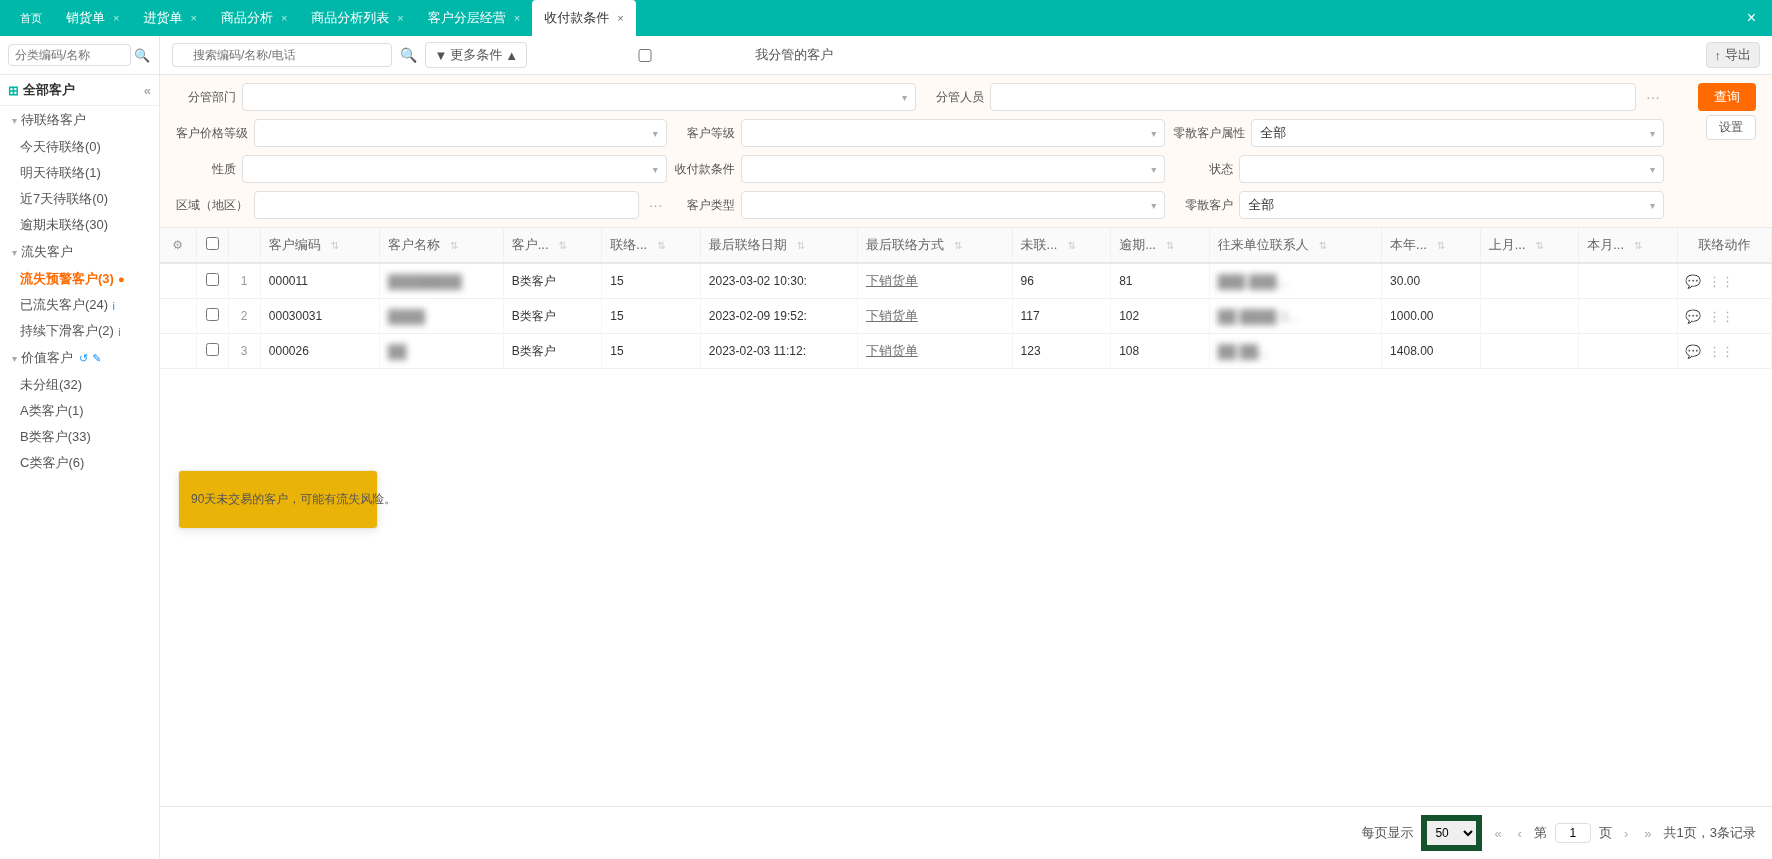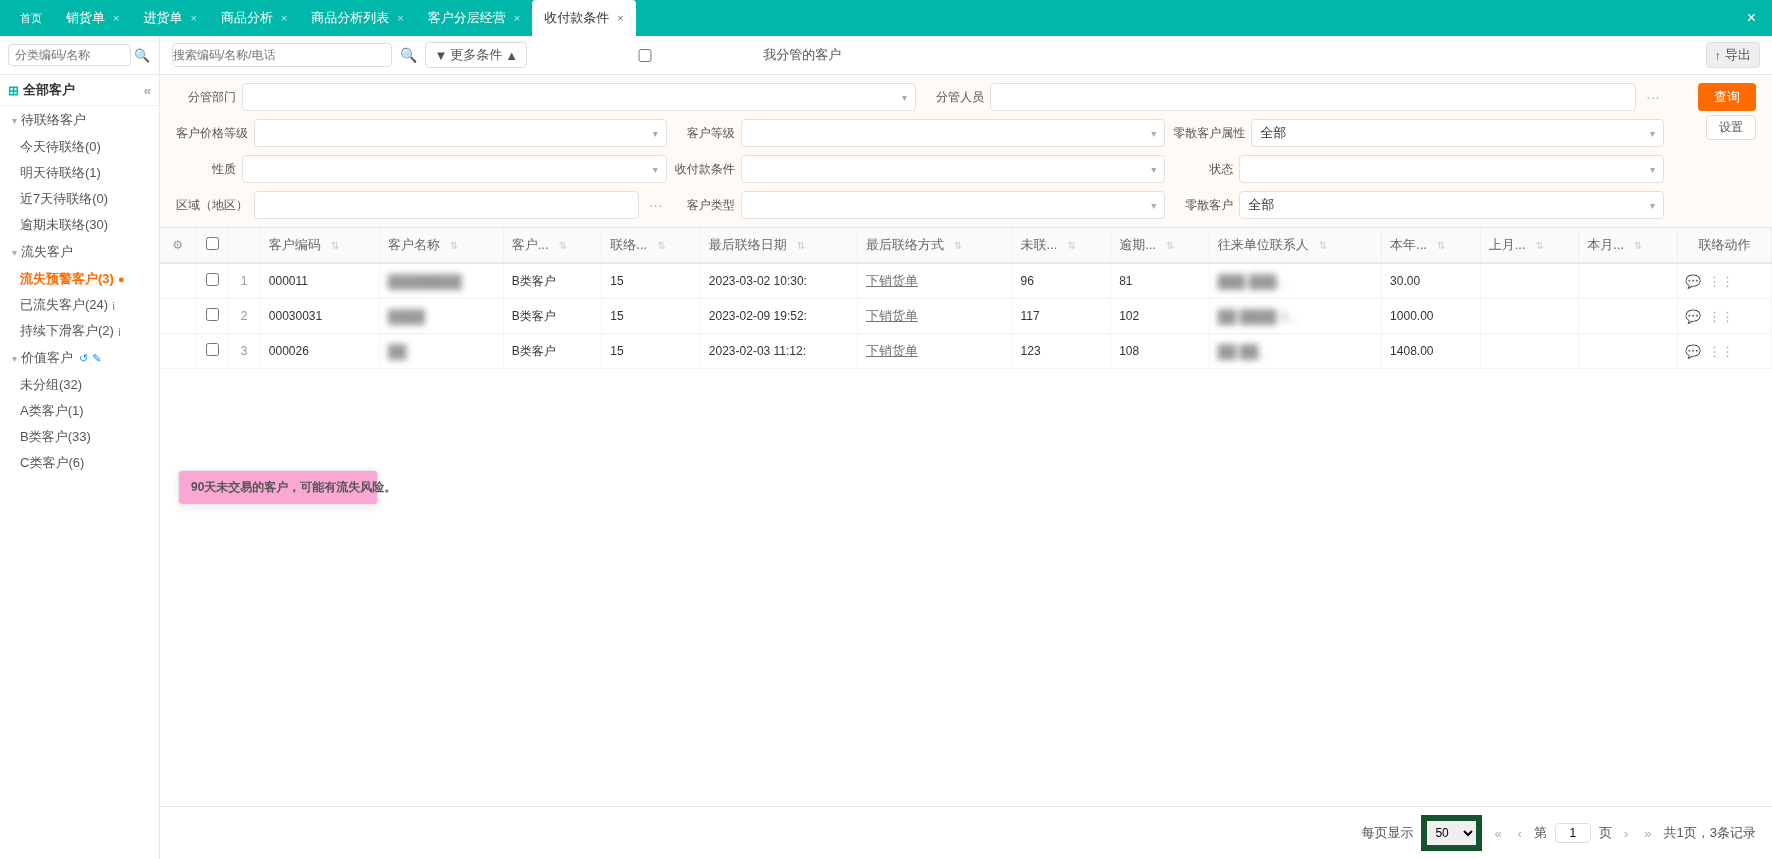--- a/index.html
+++ b/index.html
@@ -146,21 +146,21 @@
       display: flex;
       align-items: center;
       padding: 6px 12px;
       border-bottom: 1px solid #e8e8e8;
       gap: 8px;
       background: #fff;
     }
     .toolbar input {
       border: 1px solid #ddd;
       border-radius: 4px;
-      padding: 4px 0;
+      padding: 4px 20px;
       width: 220px;
       font-size: 12px;
       outline: none;
       color: #aaa;
     }
     .toolbar .search-btn {
       color: #ff7700;
       cursor: pointer;
       font-size: 14px;
     }
@@ -173,21 +173,21 @@
       padding: 3px 8px;
       border: 1px solid #ddd;
       border-radius: 4px;
       font-size: 12px;
       background: #fff;
     }
     .toolbar .more-btn .filter-icon { color: #555; }
     .toolbar .checkbox-label {
       display: flex;
       align-items: center;
-      gap: 8px;
+      gap: 0;
       font-size: 12px;
       color: #555;
       cursor: pointer;
     }
     .toolbar .spacer { flex: 1; }
     .toolbar .export-btn {
       display: flex;
       align-items: center;
       gap: 4px;
       color: #555;
@@ -315,33 +315,32 @@
     }
     tbody td .link { color: #737373; cursor: pointer; text-decoration: underline; }
     tbody td .action-icons { display: flex; gap: 6px; color: #aaa; cursor: pointer; }
     .row-num { color: #999; text-align: center; }
     .checkbox-cell { text-align: center; width: 32px; }
     .settings-cell { text-align: center; width: 36px; cursor: pointer; color: #999; }
 
     
     .tooltip-box {
       position: absolute;
-      background: #f9a8d4;
+      background: #eab308;
       border: 1px solid #e8e8e8;
       border-radius: 4px;
-      padding: 8px 12px;
+      padding: 20px 12px;
       font-size: 12px;
       color: #555;
       box-shadow: 0 2px 8px rgba(0,0,0,0.1);
       top: 242px;
       left: 18px;
       z-index: 10;
       white-space: nowrap;
       max-width: 200px;
-      font-weight: bold;
     }
 
     
     .table-footer {
       display: flex;
       align-items: center;
       justify-content: flex-end;
       padding: 8px 16px;
       border-top: 1px solid #e8e8e8;
       background: #fff;

